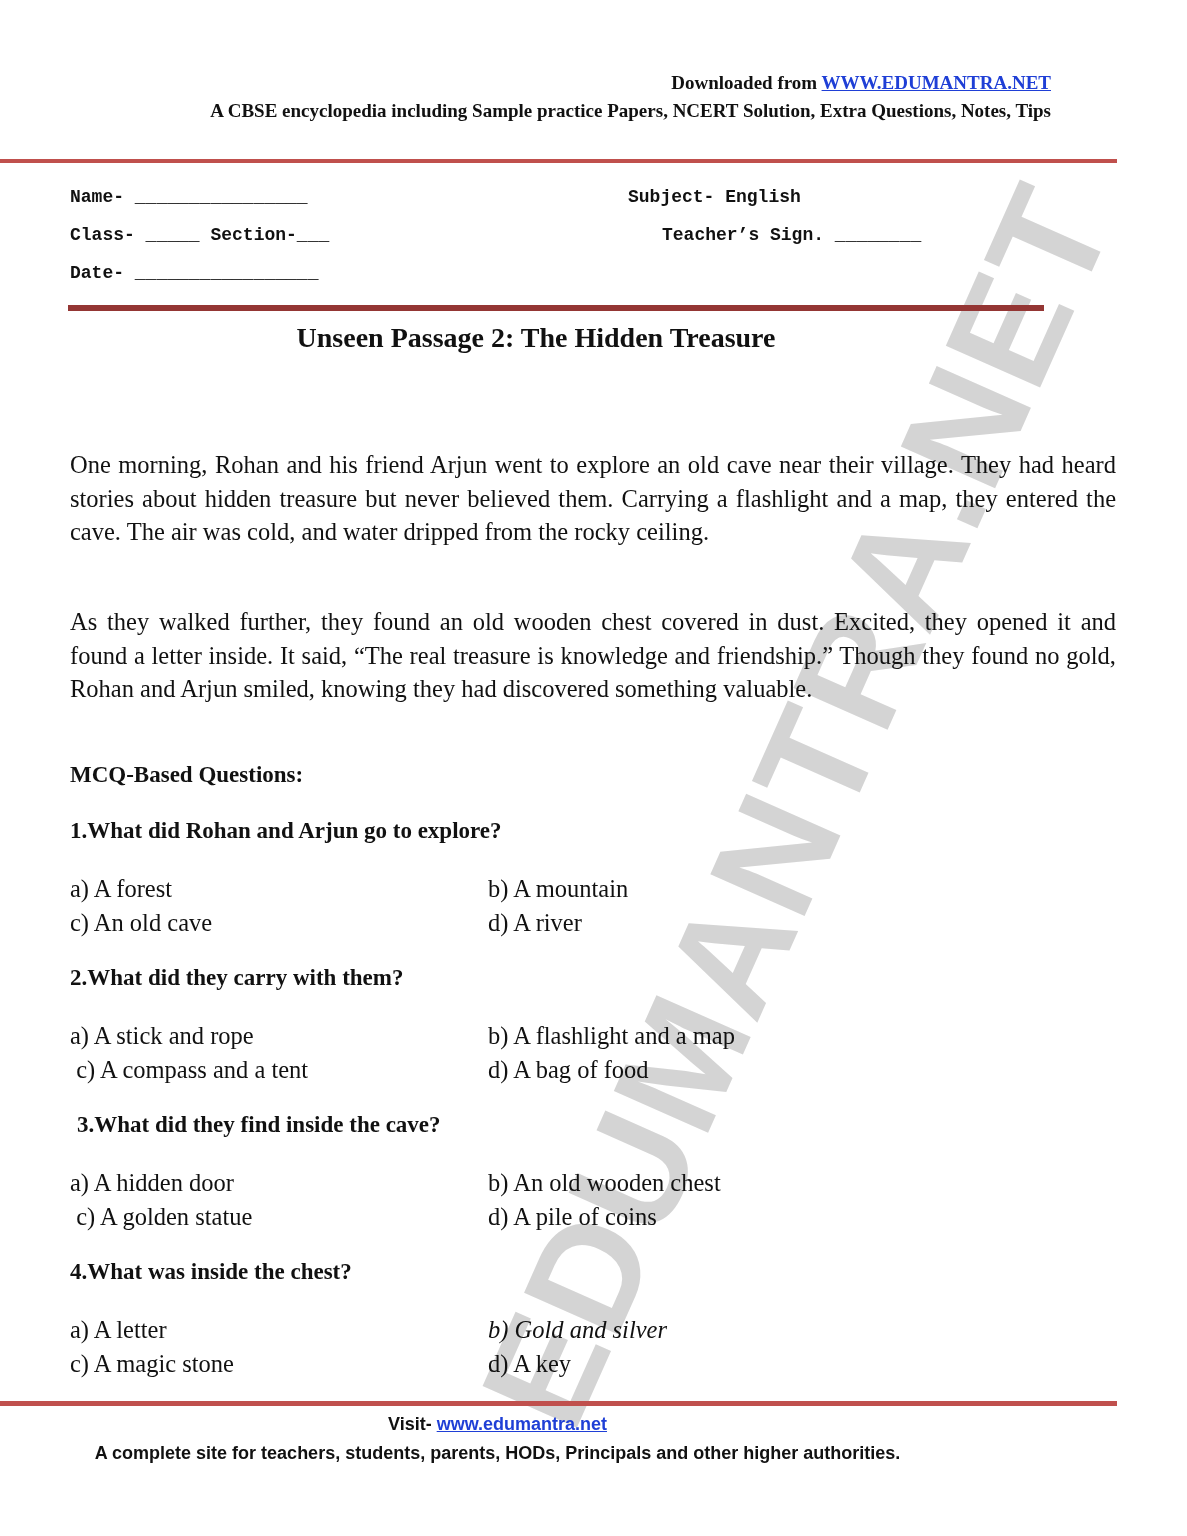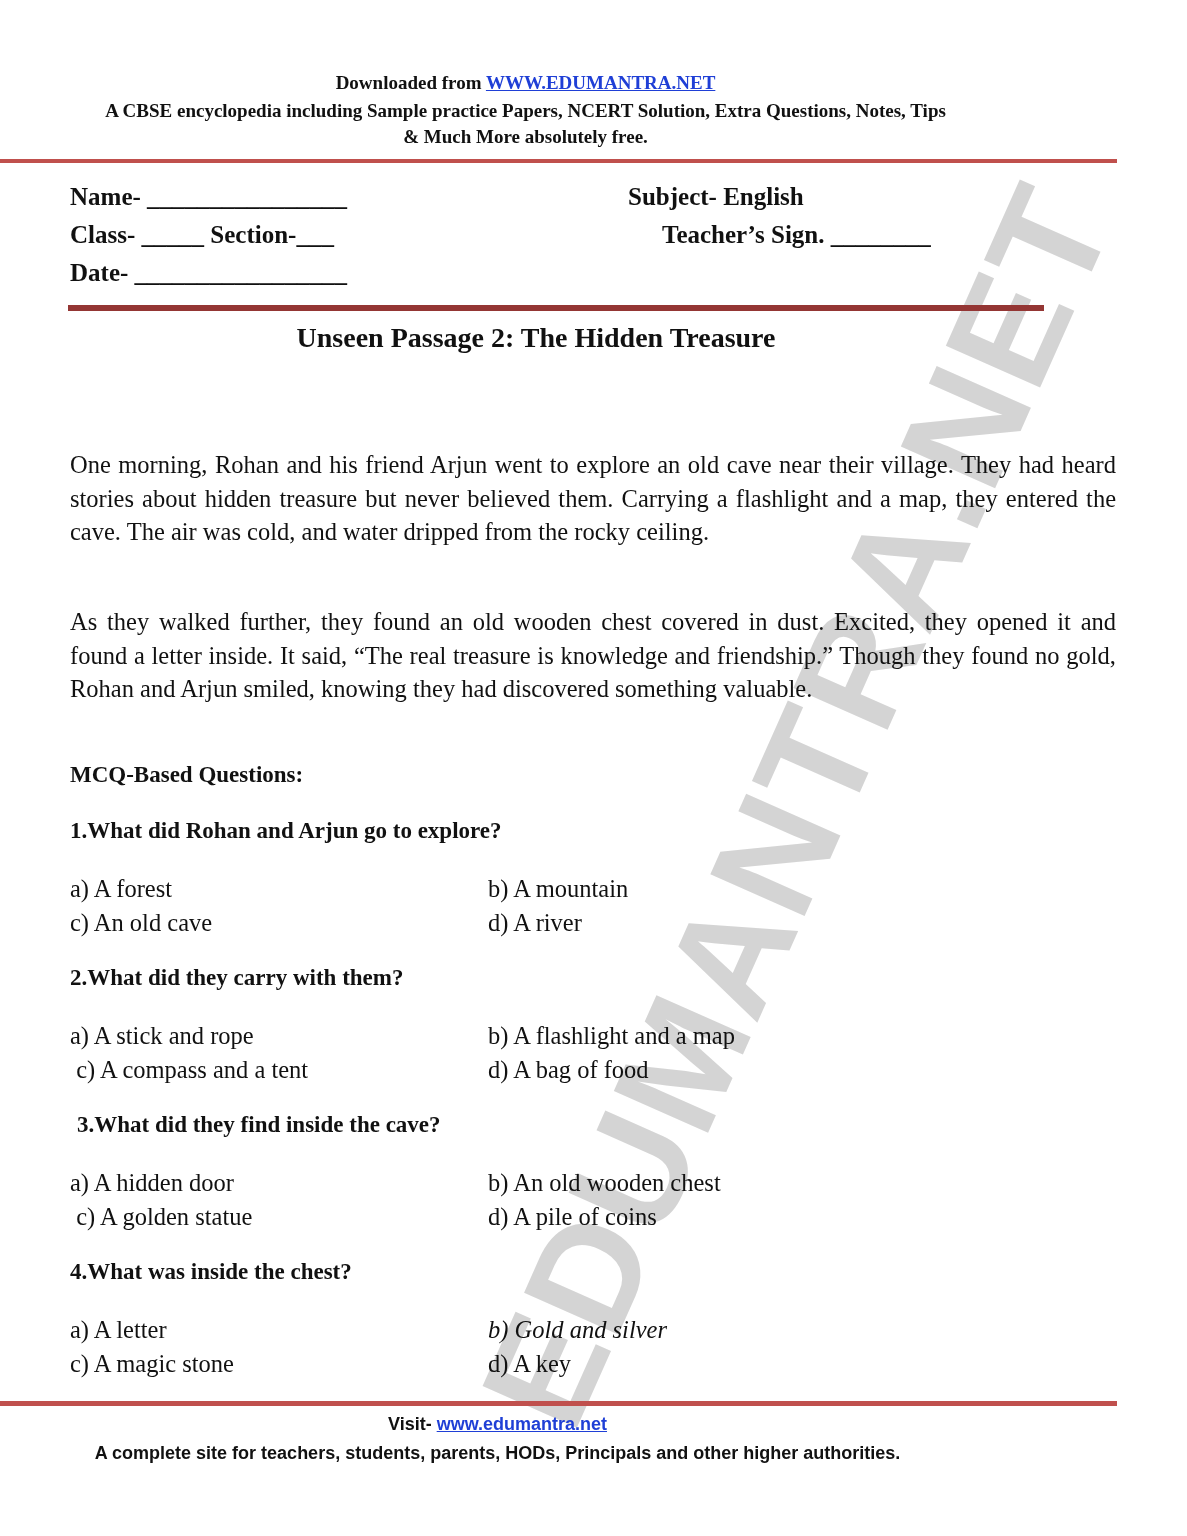--- a/index.html
+++ b/index.html
@@ -1,24 +1,24 @@
 <!DOCTYPE html>
 <html><head>
 <meta charset="utf-8">
 <style>
   html, body { margin: 0; padding: 0; background: #ffffff; }
   body { width: 1187px; height: 1536px; position: relative; overflow: hidden; color: #111; }
   .page { position: absolute; left: 0; top: 0; width: 1187px; height: 1536px; }
 
-  .hdr { position: absolute; left: 0; width: 1051px; text-align: center; font-family: "Liberation Serif", serif; font-weight: bold; font-size: 19px; line-height: 26px; color: #111; }
+  .hdr { position: absolute; left: 0; width: 1051px; text-align: right; font-family: "Liberation Serif", serif; font-weight: bold; font-size: 19px; line-height: 26px; color: #111; }
   .hdr a { color: #1f3fd6; text-decoration: underline; }
   .rule { position: absolute; background: #c0504d; }
   .rule.dark { background: #943634; }
 
-  .form { position: absolute; font-family: Liberation Serif, serif; font-weight: bold; font-size: 25px; line-height: 38px; color: #111; white-space: pre; }
+  .form { position: absolute; font-family: Liberation Mono, monospace; font-weight: bold; font-size: 18px; line-height: 38px; color: #111; white-space: pre; }
 
   .title { position: absolute; left: 0; width: 1072px; text-align: center; top: 322px; font-family: "Liberation Serif", serif; font-weight: bold; font-size: 28px; color: #111; }
   .instr { position: absolute; left: 70px; top: 392px; font-family: "Liberation Serif", serif; font-weight: bold; font-size: 24px; }
   .para { position: absolute; left: 70px; width: 1046px; font-family: "Liberation Serif", serif; font-size: 24.5px; line-height: 33.5px; text-align: justify; }
   .qhead { position: absolute; left: 70px; font-family: "Liberation Serif", serif; font-weight: bold; font-size: 23px; }
   .opt { position: absolute; font-family: "Liberation Serif", serif; font-size: 24.5px; white-space: pre; }
 
   .watermark { position: absolute; left: 130px; top: 720px; font-family: "Liberation Sans", sans-serif; font-weight: bold; font-size: 150px; color: rgba(120,120,120,0.32); transform: rotate(-66deg); transform-origin: center; letter-spacing: 2px; white-space: nowrap; pointer-events: none; }
 
   .ftr { position: absolute; left: 0; width: 995px; text-align: center; font-family: "Liberation Sans", sans-serif; font-weight: bold; font-size: 18px; line-height: 24px; color: #111; }
@@ -28,21 +28,20 @@
 <body>
 
 <div class="page">
 
   <div class="watermark">EDUMANTRA.NET</div>
 
   <div class="hdr" style="top:70px;">
     <span>Downloaded from </span><a>WWW.EDUMANTRA.NET</a>
   </div>
   <div class="hdr" style="top:98px;">A CBSE encyclopedia including Sample practice Papers, NCERT Solution, Extra Questions, Notes, Tips</div>
-  <div class="hdr" style="top:124px;">&amp; Much More absolutely free.</div>
   <div class="rule" style="left:0; top:159px; width:1117px; height:4px;"></div>
 
   <div class="form" style="left:70px; top:178px;">Name- ________________</div>
   <div class="form" style="left:70px; top:216px;">Class- _____ Section-___</div>
   <div class="form" style="left:70px; top:254px;">Date- _________________</div>
   <div class="form" style="left:628px; top:178px;">Subject- English</div>
   <div class="form" style="left:662px; top:216px;">Teacher’s Sign. ________</div>
   <div class="rule dark" style="left:68px; top:305px; width:976px; height:6px;"></div>
 
   <div class="title">Unseen Passage 2: The Hidden Treasure</div>

